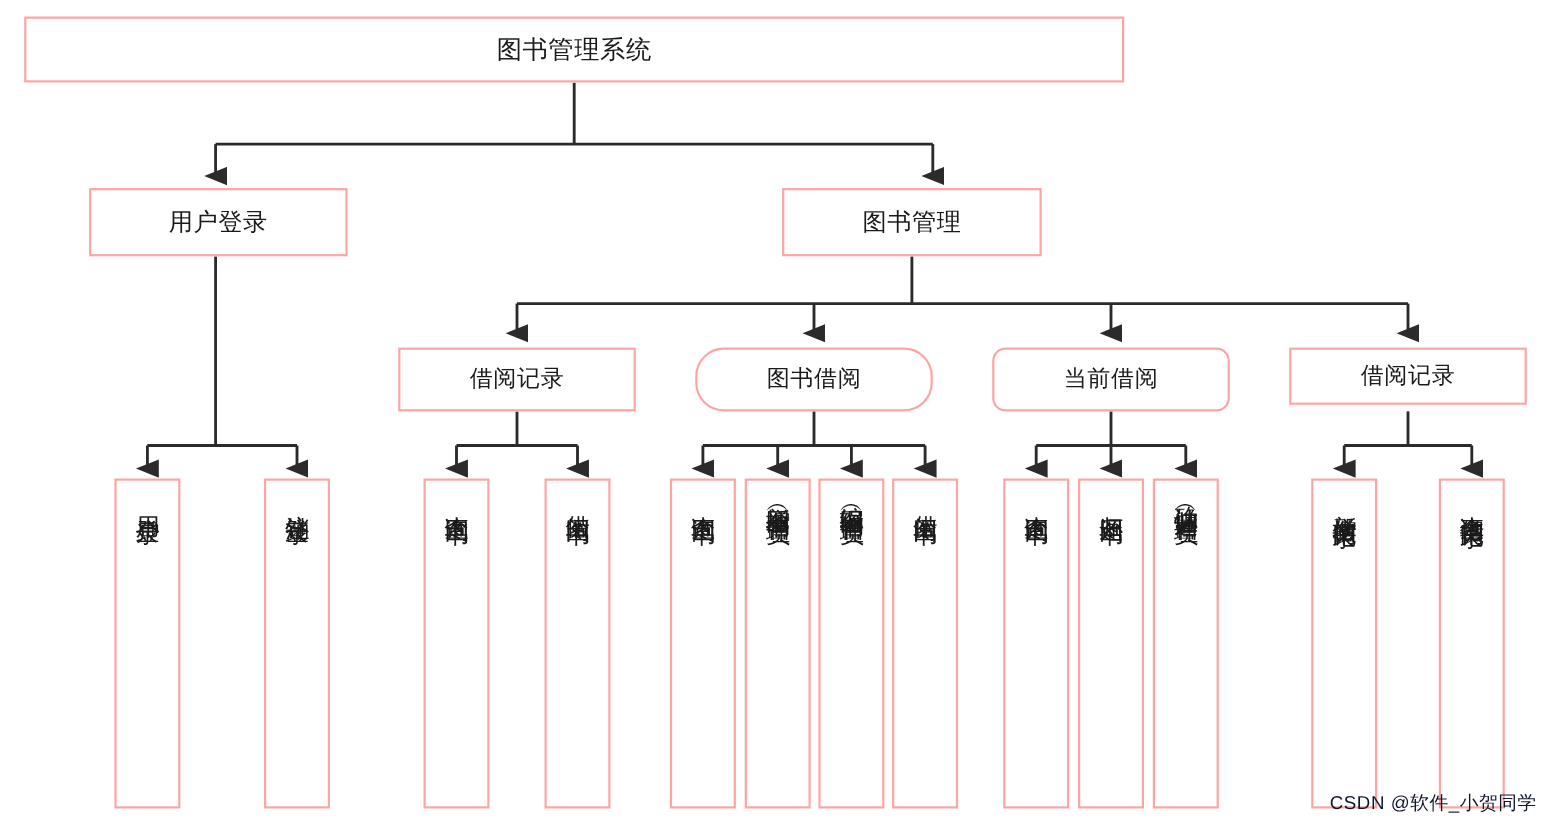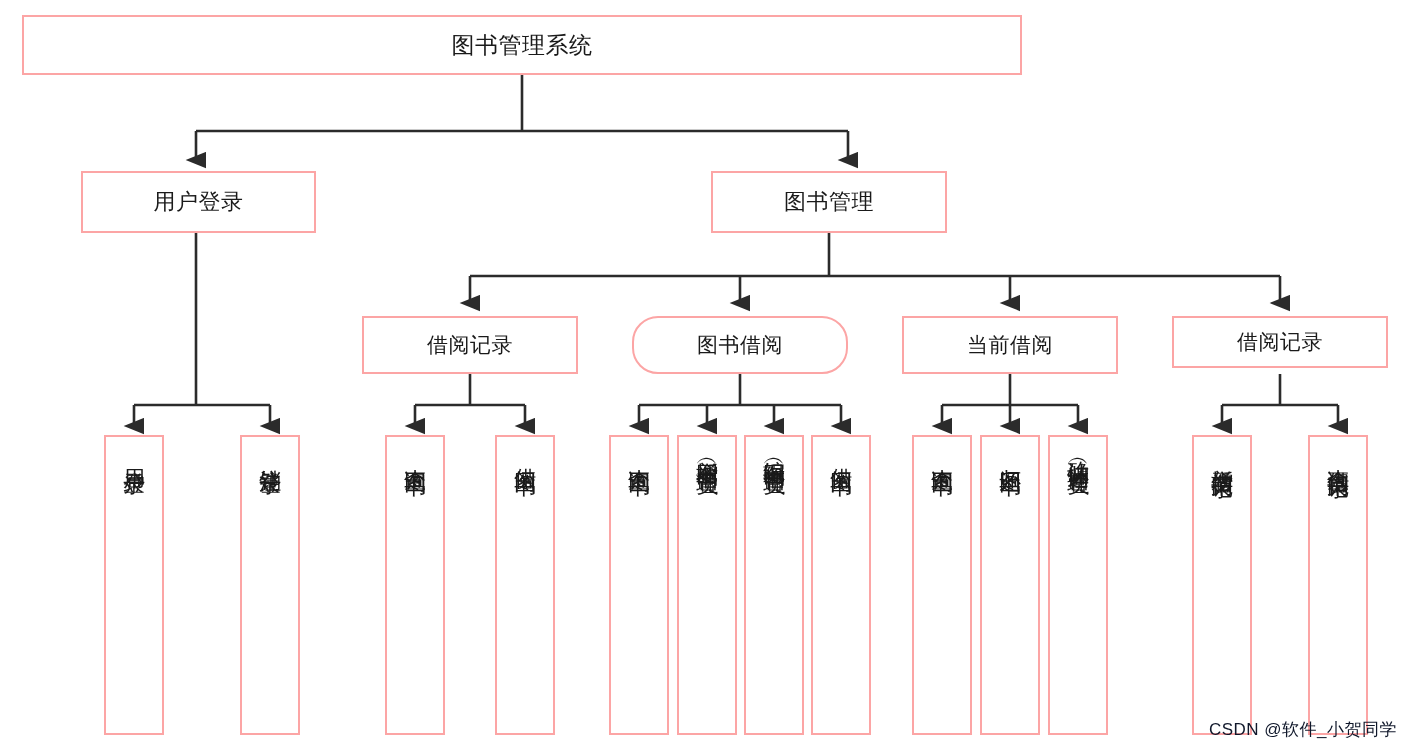--- a/index.html
+++ b/index.html
@@ -136,21 +136,21 @@
   <div class="node level2" style="left:711px; top:171px; width:236px; height:62px;">
     <span class="label">图书管理</span>
   </div>
 
   <div class="node level3" style="left:362px; top:316px; width:216px; height:58px;">
     <span class="label">借阅记录</span>
   </div>
   <div class="node level3" style="left:632px; top:316px; width:216px; height:58px;border-radius:26px;">
     <span class="label">图书借阅</span>
   </div>
-  <div class="node level3" style="left:902px; top:316px; width:216px; height:58px;">
+  <div class="node level3" style="left:902px; top:316px; width:216px; height:58px;border-radius:12px;">
     <span class="label">当前借阅</span>
   </div>
   <div class="node level3" style="left:1172px; top:316px; width:216px; height:52px;">
     <span class="label">借阅记录</span>
   </div>
 
   <div class="node leaf" style="left:104px; top:435px; width:60px; height:300px;">
     <span class="label">用户登录</span>
   </div>
   <div class="node leaf" style="left:240px; top:435px; width:60px; height:300px;">

